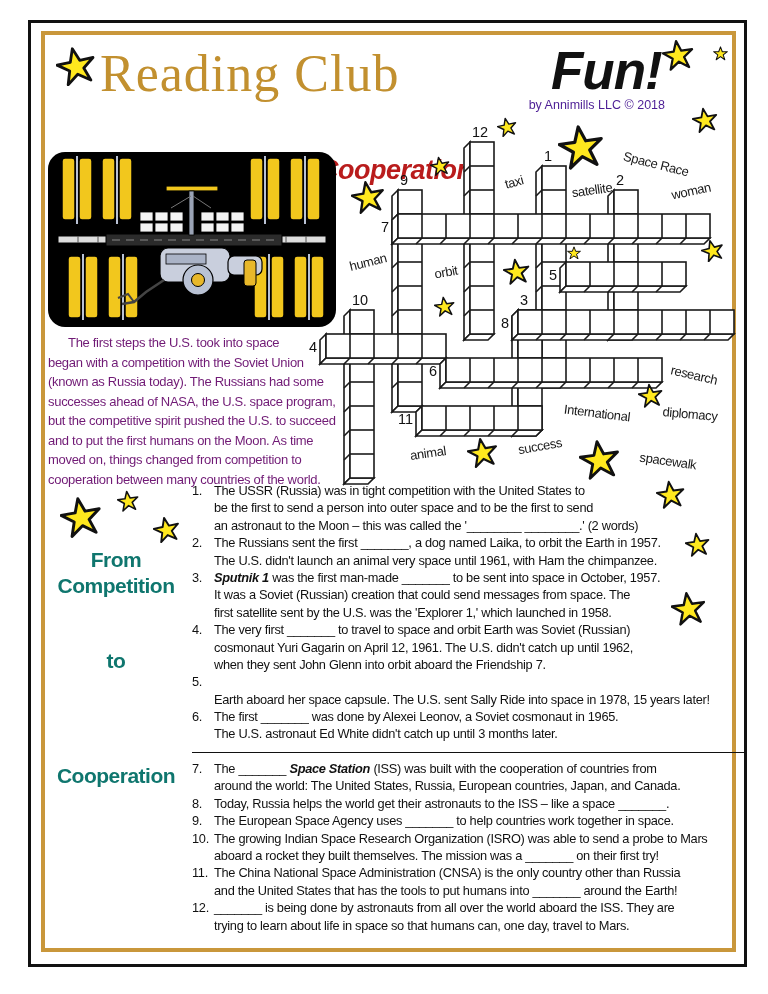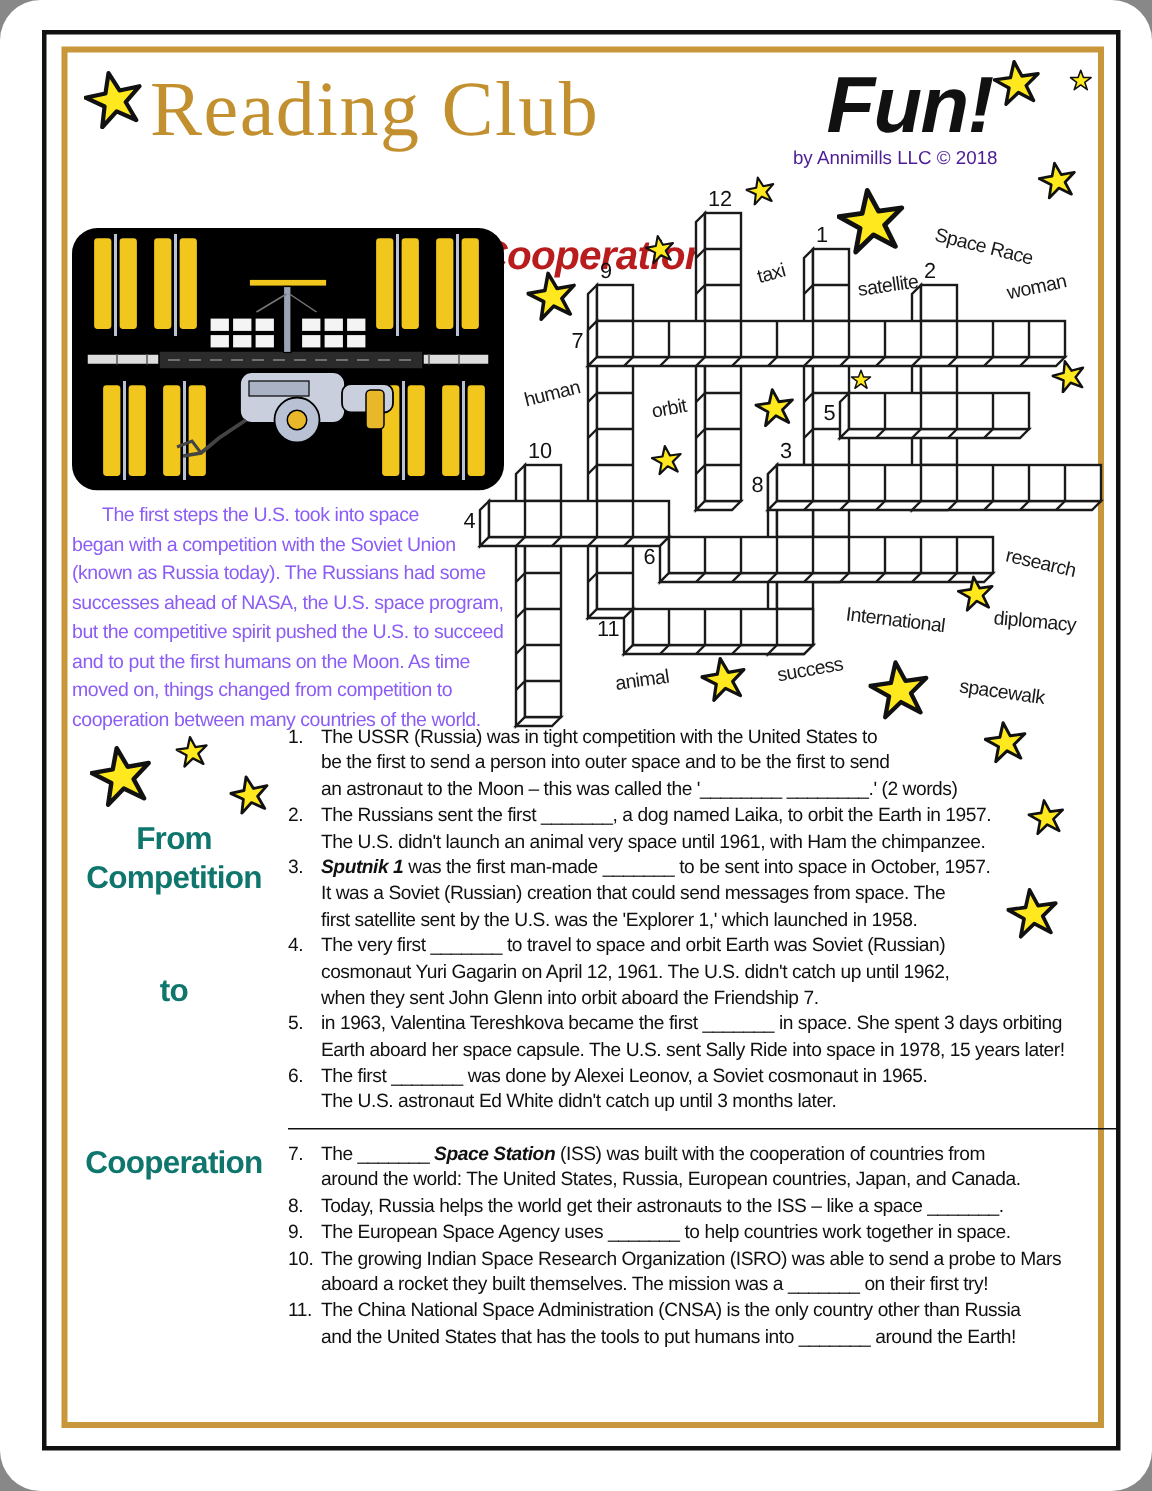--- a/index.html
+++ b/index.html
@@ -1,30 +1,30 @@
 <!DOCTYPE html>
 <html><head>
 <meta charset="utf-8">
 <style>
   * { margin:0; padding:0; box-sizing:border-box; }
   body { background:#888; font-family:"Liberation Sans", sans-serif; }
-  .page { position:relative; width:768px; height:994px; background:#fff; margin:0 auto; overflow:hidden;border-radius:27px; }
+  .page { position:relative; width:768px; height:994px; background:#fff; margin:0 auto; overflow:hidden; }
 
   .border-black { position:absolute; left:28px; top:20px; width:719px; height:947px; border:3px solid #111; }
   .border-gold  { position:absolute; left:41px; top:31px; width:695px; height:921px; border:4px solid #C9973B; }
 
   .title-gold { position:absolute; left:100px; top:44px; font-family:"Liberation Serif", serif; font-size:52px; color:#C2902F; letter-spacing:1px; white-space:nowrap; }
   .title-fun  { position:absolute; left:551px; top:40px; font-size:53px; font-weight:bold; font-style:italic; color:#111; letter-spacing:-1px; }
   .byline     { position:absolute; left:510px; top:98px; width:155px; text-align:right; font-size:12.5px; color:#4c1d95; }
 
   .worksheet-title { position:absolute; left:56px; top:113px; font-size:27px; font-weight:bold; font-style:italic; color:#b91c1c; letter-spacing:-0.5px; white-space:nowrap;margin-top:42px; }
 
   .iss-box { position:absolute; left:48px; top:152px; width:288px; height:175px; }
 
-  .intro { position:absolute; left:48px; top:333px; width:310px; font-size:13px; line-height:19.5px; color:#8b5cf6; letter-spacing:-0.3px; }
+  .intro { position:absolute; left:48px; top:333px; width:310px; font-size:13px; line-height:19.5px; color:#701a75; letter-spacing:-0.3px; }
   .intro div { white-space:nowrap; }
   .intro div:first-child { text-indent:20px; }
 
   .crossword-svg { position:absolute; left:298px; top:114px; width:452px; height:376px; }
 
   .word-bank-word { position:absolute; font-size:13px; color:#1a1a1a; letter-spacing:-0.4px; white-space:nowrap; transform:translate(-50%,-50%); }
 
   .star { position:absolute; }
 
   .sidebar-text { position:absolute; left:42px; width:148px; text-align:center; font-size:21px; font-weight:bold; color:#0f766e; line-height:26px; letter-spacing:-0.5px; }
@@ -447,21 +447,21 @@
         <div class="clue-line"><span class="clue-num">3.</span><span></span><span class="bi">Sputnik 1</span><span> was the first man-made _______ to be sent into space in October, 1957.</span></div>
         <div class="clue-line"><span>It was a Soviet (Russian) creation that could send messages from space. The</span></div>
         <div class="clue-line"><span>first satellite sent by the U.S. was the 'Explorer 1,' which launched in 1958.</span></div>
       </div>
       <div class="clue">
         <div class="clue-line"><span class="clue-num">4.</span><span>The very first _______ to travel to space and orbit Earth was Soviet (Russian)</span></div>
         <div class="clue-line"><span>cosmonaut Yuri Gagarin on April 12, 1961. The U.S. didn't catch up until 1962,</span></div>
         <div class="clue-line"><span>when they sent John Glenn into orbit aboard the Friendship 7.</span></div>
       </div>
       <div class="clue">
-        <div class="clue-line"><span class="clue-num">5.</span><span>in 1963, Valentina Tereshkova became the first _______ in space. She spent 3 days orbiting</span></div>
+        <div class="clue-line"><span class="clue-num">5.</span></div>
         <div class="clue-line"><span>Earth aboard her space capsule. The U.S. sent Sally Ride into space in 1978, 15 years later!</span></div>
       </div>
       <div class="clue">
         <div class="clue-line"><span class="clue-num">6.</span><span>The first _______ was done by Alexei Leonov, a Soviet cosmonaut in 1965.</span></div>
         <div class="clue-line"><span>The U.S. astronaut Ed White didn't catch up until 3 months later.</span></div>
       </div>
     </div>
   <div class="divider"></div>
   <div class="clues" id="clues2" style="top:760px">
       <div class="clue">
@@ -475,14 +475,18 @@
         <div class="clue-line"><span class="clue-num">9.</span><span>The European Space Agency uses _______ to help countries work together in space.</span></div>
       </div>
       <div class="clue">
         <div class="clue-line"><span class="clue-num">10.</span><span>The growing Indian Space Research Organization (ISRO) was able to send a probe to Mars</span></div>
         <div class="clue-line"><span>aboard a rocket they built themselves. The mission was a _______ on their first try!</span></div>
       </div>
       <div class="clue">
         <div class="clue-line"><span class="clue-num">11.</span><span>The China National Space Administration (CNSA) is the only country other than Russia</span></div>
         <div class="clue-line"><span>and the United States that has the tools to put humans into _______ around the Earth!</span></div>
       </div>
+      <div class="clue">
+        <div class="clue-line"><span class="clue-num">12.</span><span>_______ is being done by astronauts from all over the world aboard the ISS. They are</span></div>
+        <div class="clue-line"><span>trying to learn about life in space so that humans can, one day, travel to Mars.</span></div>
+      </div>
     </div>
 </div>
 
 </body></html>

